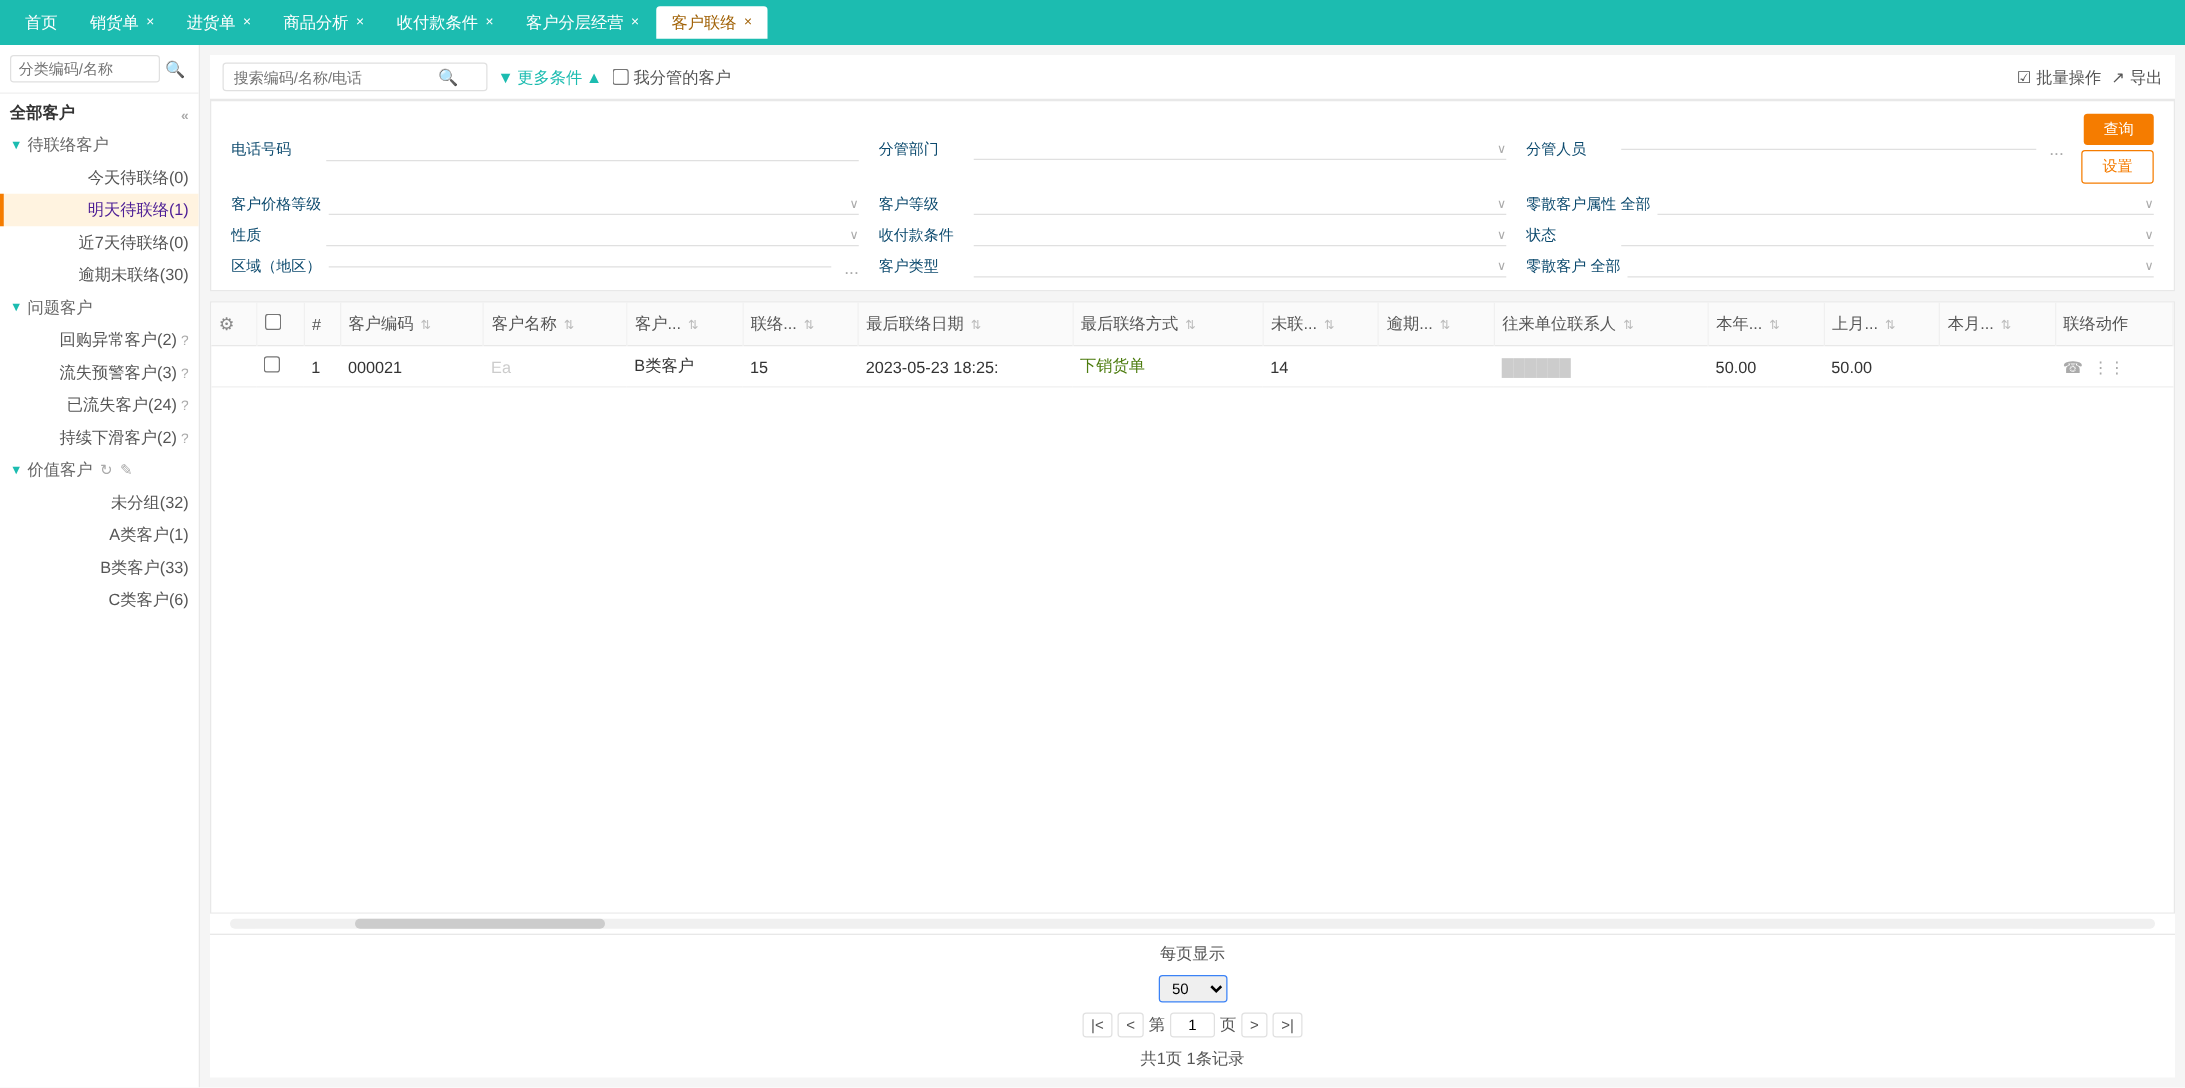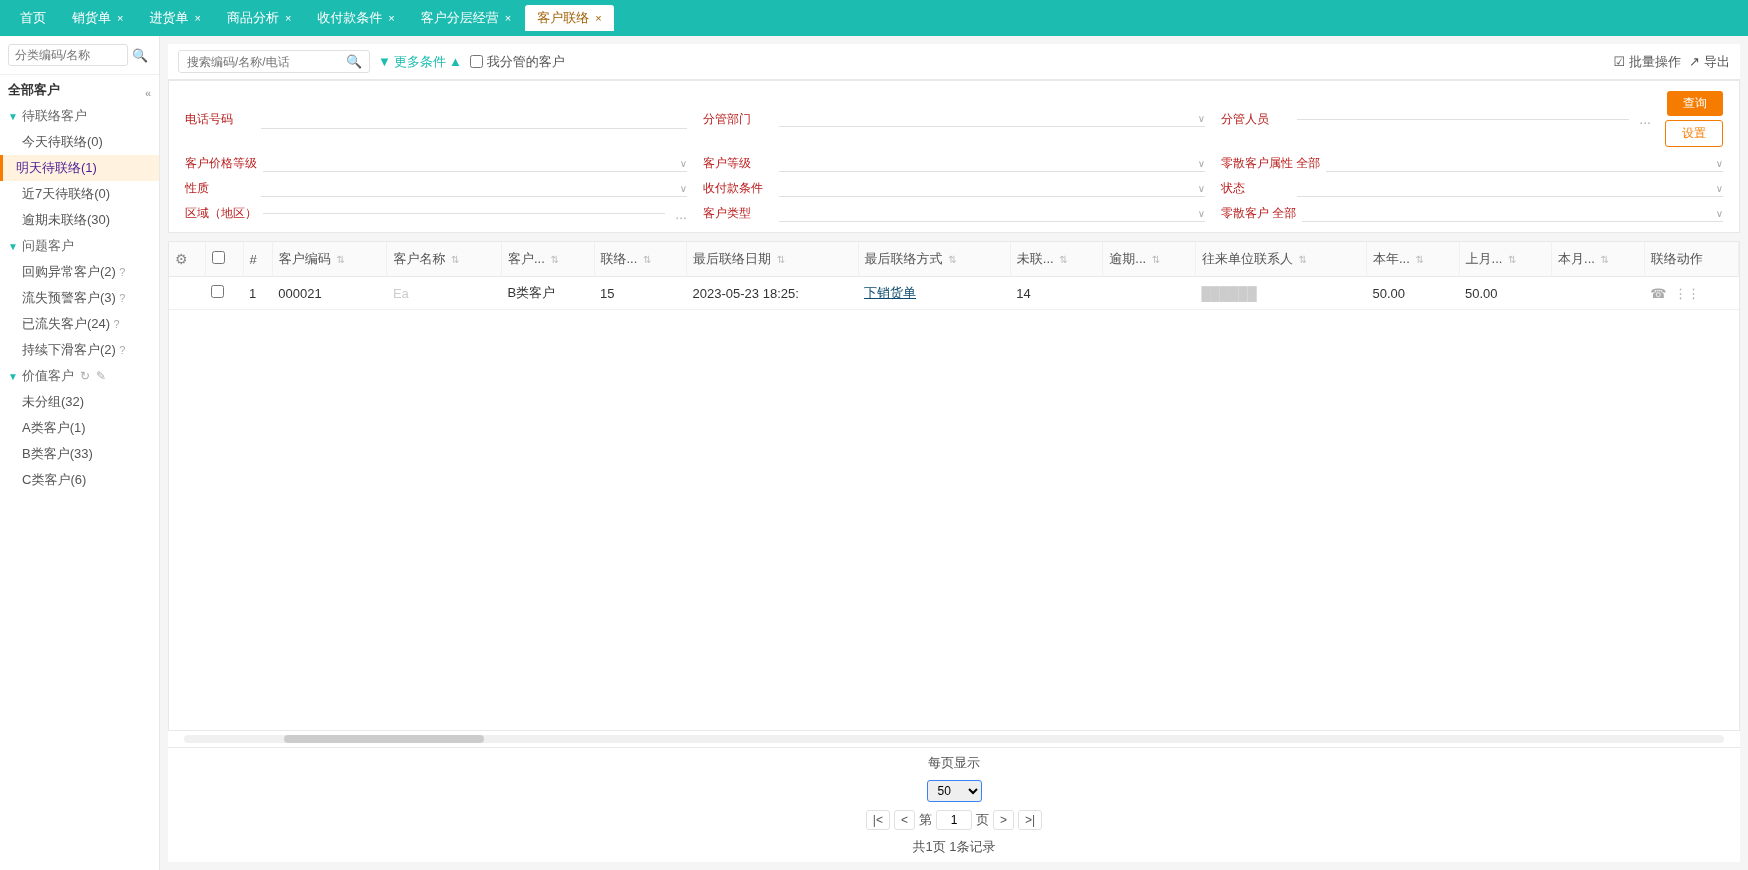--- a/index.html
+++ b/index.html
@@ -81,20 +81,21 @@
     }
     .sidebar-group-title .triangle { color: #1cbcb0; font-size: 10px; }
     .sidebar-item {
       padding: 4px 8px 4px 22px;
       cursor: pointer;
       color: #555;
       font-size: 12px;
       white-space: nowrap;
       overflow: hidden;
       text-overflow: ellipsis;
+      text-align: right;
     }
     .sidebar-item.active { background: #fff3e0; color: #4c1d95; border-left: 3px solid #f57c00; padding-left: 13px; }
 
     
     .content-area {
       flex: 1;
       display: flex;
       flex-direction: column;
       overflow: hidden;
       background: #f5f5f5;
@@ -111,21 +112,21 @@
       gap: 8px;
       margin-bottom: 0;
     }
     .filter-search {
       display: flex;
       align-items: center;
       border: 1px solid #e0e0e0;
       border-radius: 3px;
       padding: 3px 8px;
       gap: 4px;
-      width: 192px;
+      width: 212px;
     }
     .filter-search input {
       border: none;
       outline: none;
       font-size: 12px;
       width: 160px;
       color: #aaa;
     }
     .more-filter {
       display: flex;
@@ -169,21 +170,21 @@
       grid-template-columns: 1fr 1fr 1fr;
       gap: 8px 16px;
       margin-bottom: 8px;
     }
     .filter-row {
       display: flex;
       align-items: center;
       gap: 6px;
     }
     .filter-label {
-      color: #b91c1c;
+      color: #0c4a6e;
       font-size: 12px;
       white-space: nowrap;
       min-width: 70px;
     }
     .filter-input {
       flex: 1;
       border: none;
       border-bottom: 1px solid #e0e0e0;
       outline: none;
       font-size: 12px;
@@ -257,21 +258,21 @@
       border-right: 1px solid #f0f0f0;
       position: relative;
     }
     th .sort-icon { color: #bbb; font-size: 10px; margin-left: 2px; }
     td {
       padding: 7px 6px;
       border-bottom: 1px solid #f0f0f0;
       color: #333;
       white-space: nowrap;
     }
-    .td-link { color: #0c4a6e; cursor: pointer; text-decoration: underline; }
+    .td-link { color: #4d7c0f; cursor: pointer; }
     .gear-icon { color: #888; cursor: pointer; font-size: 14px; }
 
     
     .table-footer {
       display: flex;
       align-items: center;
       justify-content: flex-end;
       background: #fff;
       border-top: 1px solid #e8e8e8;
       padding: 6px 12px;

